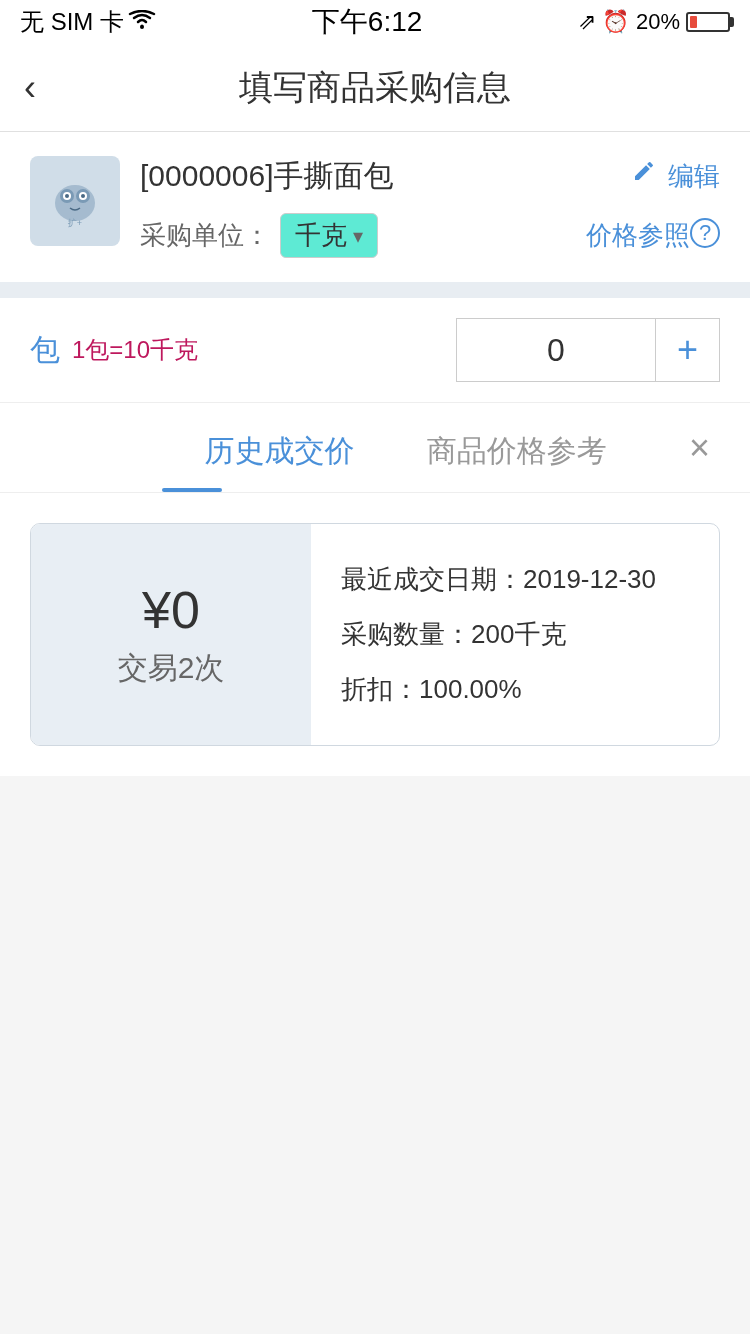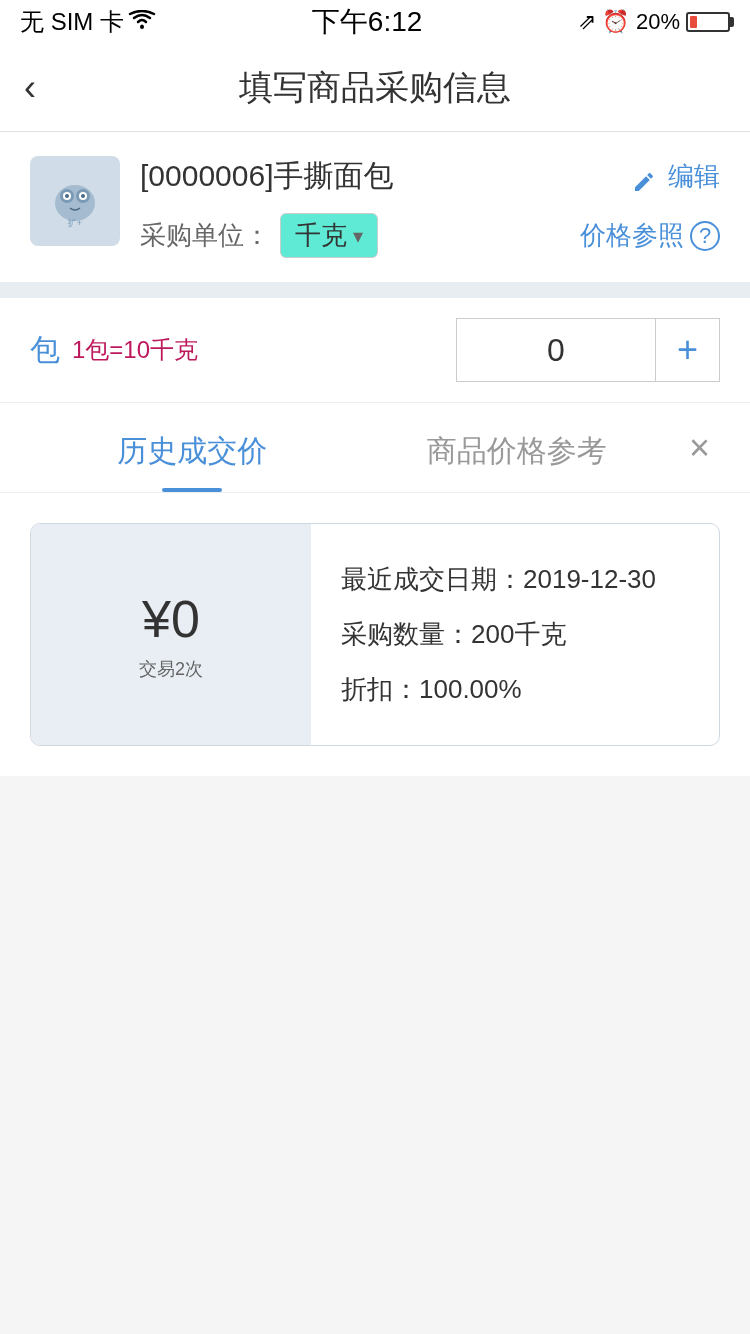--- a/index.html
+++ b/index.html
@@ -111,21 +111,21 @@
     }
     .product-name {
       font-size: 30px;
       color: #333;
       font-weight: 500;
     }
     .edit-btn {
       font-size: 26px;
       color: #4a90d9;
       display: flex;
-      align-items: flex-end;
+      align-items: flex-start;
       gap: 12px;
       cursor: pointer;
     }
     .unit-row {
       display: flex;
       justify-content: space-between;
       align-items: center;
     }
     .unit-label {
       font-size: 26px;
@@ -139,22 +139,20 @@
       color: #333;
       background: #5eead4;
       display: inline-flex;
       align-items: center;
       gap: 6px;
     }
     .price-ref {
       font-size: 26px;
       color: #4a90d9;
       display: flex;
-      align-items: center;
-      gap: 6px;
       cursor: pointer;
       margin-left: 14px;
     }
 
     
     .divider-bar {
       height: 16px;
       background: #e8edf2;
     }
 
@@ -231,20 +229,21 @@
       text-align: center;
       padding: 28px 0 20px;
       font-size: 30px;
       color: #999;
       cursor: pointer;
       position: relative;
     }
     .tab-item.active {
       color: #4a90d9;
       font-weight: 500;
+      text-align: right;
     }
     .tab-item.active::after {
       content: '';
       position: absolute;
       bottom: 0;
       left: 50%;
       transform: translateX(-50%);
       width: 60px;
       height: 4px;
       background: #4a90d9;
@@ -276,21 +275,21 @@
       align-items: center;
       justify-content: center;
       padding: 40px 20px;
     }
     .history-price-value {
       font-size: 52px;
       color: #333;
       font-weight: 500;
     }
     .history-trade-count {
-      font-size: 18px;
+      font-size: 30px;
       color: #666;
       margin-top: 8px;
     }
     .history-detail-side {
       flex: 1;
       padding: 36px 30px;
       display: flex;
       flex-direction: column;
       gap: 16px;
       justify-content: flex-end;

